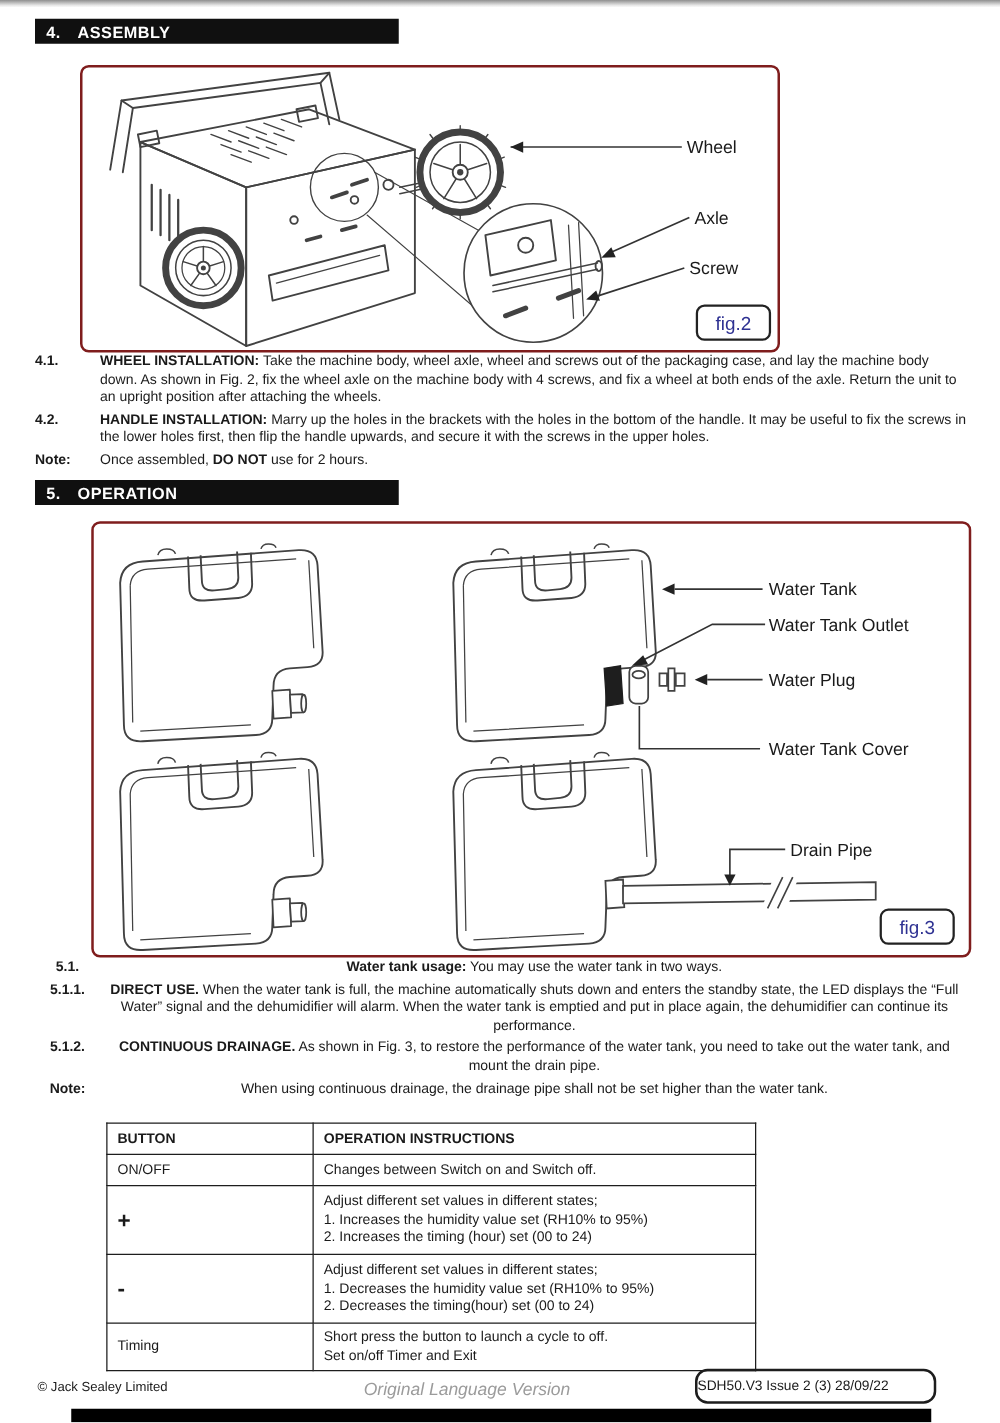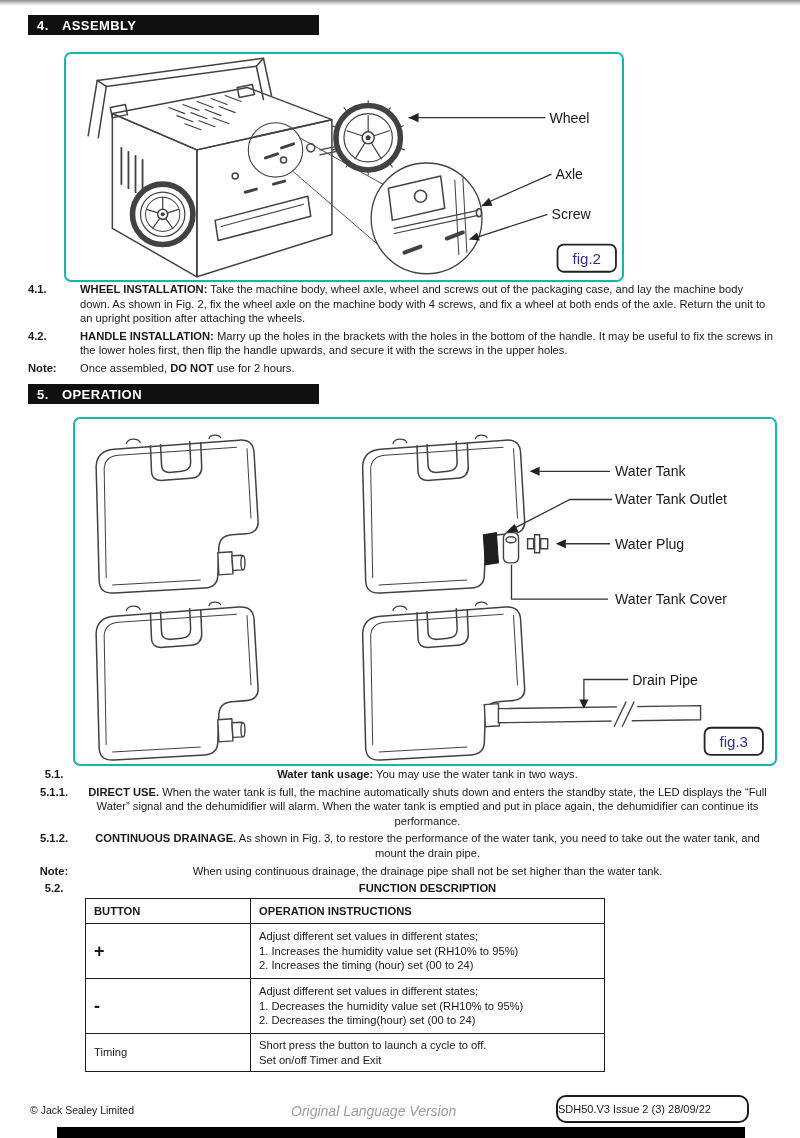--- a/index.html
+++ b/index.html
@@ -5,21 +5,21 @@
   html,body{margin:0;padding:0;background:#fff;}
   body{width:800px;height:1138px;font-family:"Liberation Sans",sans-serif;color:#1a1a1a;}
   .page{position:relative;width:800px;height:1138px;overflow:hidden;background:#fff;}
   .topbar{position:absolute;left:0;top:0;width:800px;height:6px;
           background:linear-gradient(#8f8f8f,#e6e6e6 70%,#fff);}
   .secbar{position:absolute;left:28px;width:291px;height:20px;background:#101010;color:#fff;
           font-weight:bold;font-size:13px;display:flex;align-items:center;letter-spacing:.4px;}
   .secbar .num{margin-left:9px;width:25px;}
   #bar-assembly{top:15px;}
   #bar-operation{top:384px;}
-  .figbox{position:absolute;border:2px solid #14b8a6;border-radius:7px;background:#fff;}
+  .figbox{position:absolute;border:2px solid #7f1d1d;border-radius:7px;background:#fff;}
   #fig2-box{left:64px;top:52px;width:556px;height:226px;}
   #fig3-box{left:73px;top:417px;width:700px;height:345px;}
   .figbox svg{display:block;width:100%;height:100%;}
   .textblock{position:absolute;left:28px;width:747px;font-size:11.2px;line-height:14.6px;}
   #assembly-text{top:282px;}
   #operation-text{top:767px;text-align:center;}
   .pitem{display:flex;margin-bottom:3px;}
   .pnum{width:52px;flex:0 0 52px;font-weight:bold;}
   .ptext{flex:1;}
   .ptext b{font-weight:bold;}
@@ -235,34 +235,36 @@
       <span class="ptext"><b>DIRECT USE.</b><span> When the water tank is full, the machine automatically shuts down and enters the standby state, the LED displays the “Full Water” signal and the dehumidifier will alarm. When the water tank is emptied and put in place again, the dehumidifier can continue its performance.</span></span>
     </div>
     <div class="pitem">
       <span class="pnum">5.1.2.</span>
       <span class="ptext"><b>CONTINUOUS DRAINAGE.</b><span> As shown in Fig. 3, to restore the performance of the water tank, you need to take out the water tank, and mount the drain pipe.</span></span>
     </div>
     <div class="pitem">
       <span class="pnum">Note:</span>
       <span class="ptext">When using continuous drainage, the drainage pipe shall not be set higher than the water tank.</span>
     </div>
-    <div class="pitem">
-      <span class="pnum">5.2.</span>
-      <span class="ptext"><b>FUNCTION DESCRIPTION</b></span>
-    </div>
   </div>
 
   <table class="fn">
     <thead>
       <tr>
         <th style="width:148px;">BUTTON</th>
         <th>OPERATION INSTRUCTIONS</th>
       </tr>
     </thead>
     <tbody>
+      <tr class="r-onoff">
+        <td>ON/OFF</td>
+        <td>
+            <div>Changes between Switch on and Switch off.</div>
+          </td>
+      </tr>
       <tr class="r-plus">
         <td class="btn-big">+</td>
         <td>
           <div>Adjust different set values in different states;</div>
           <div>1. Increases the humidity value set (RH10% to 95%)</div>
           <div>2. Increases the timing (hour) set (00 to 24)</div>
         </td>
       </tr>
       <tr class="r-minus">
         <td class="btn-big">-</td>

